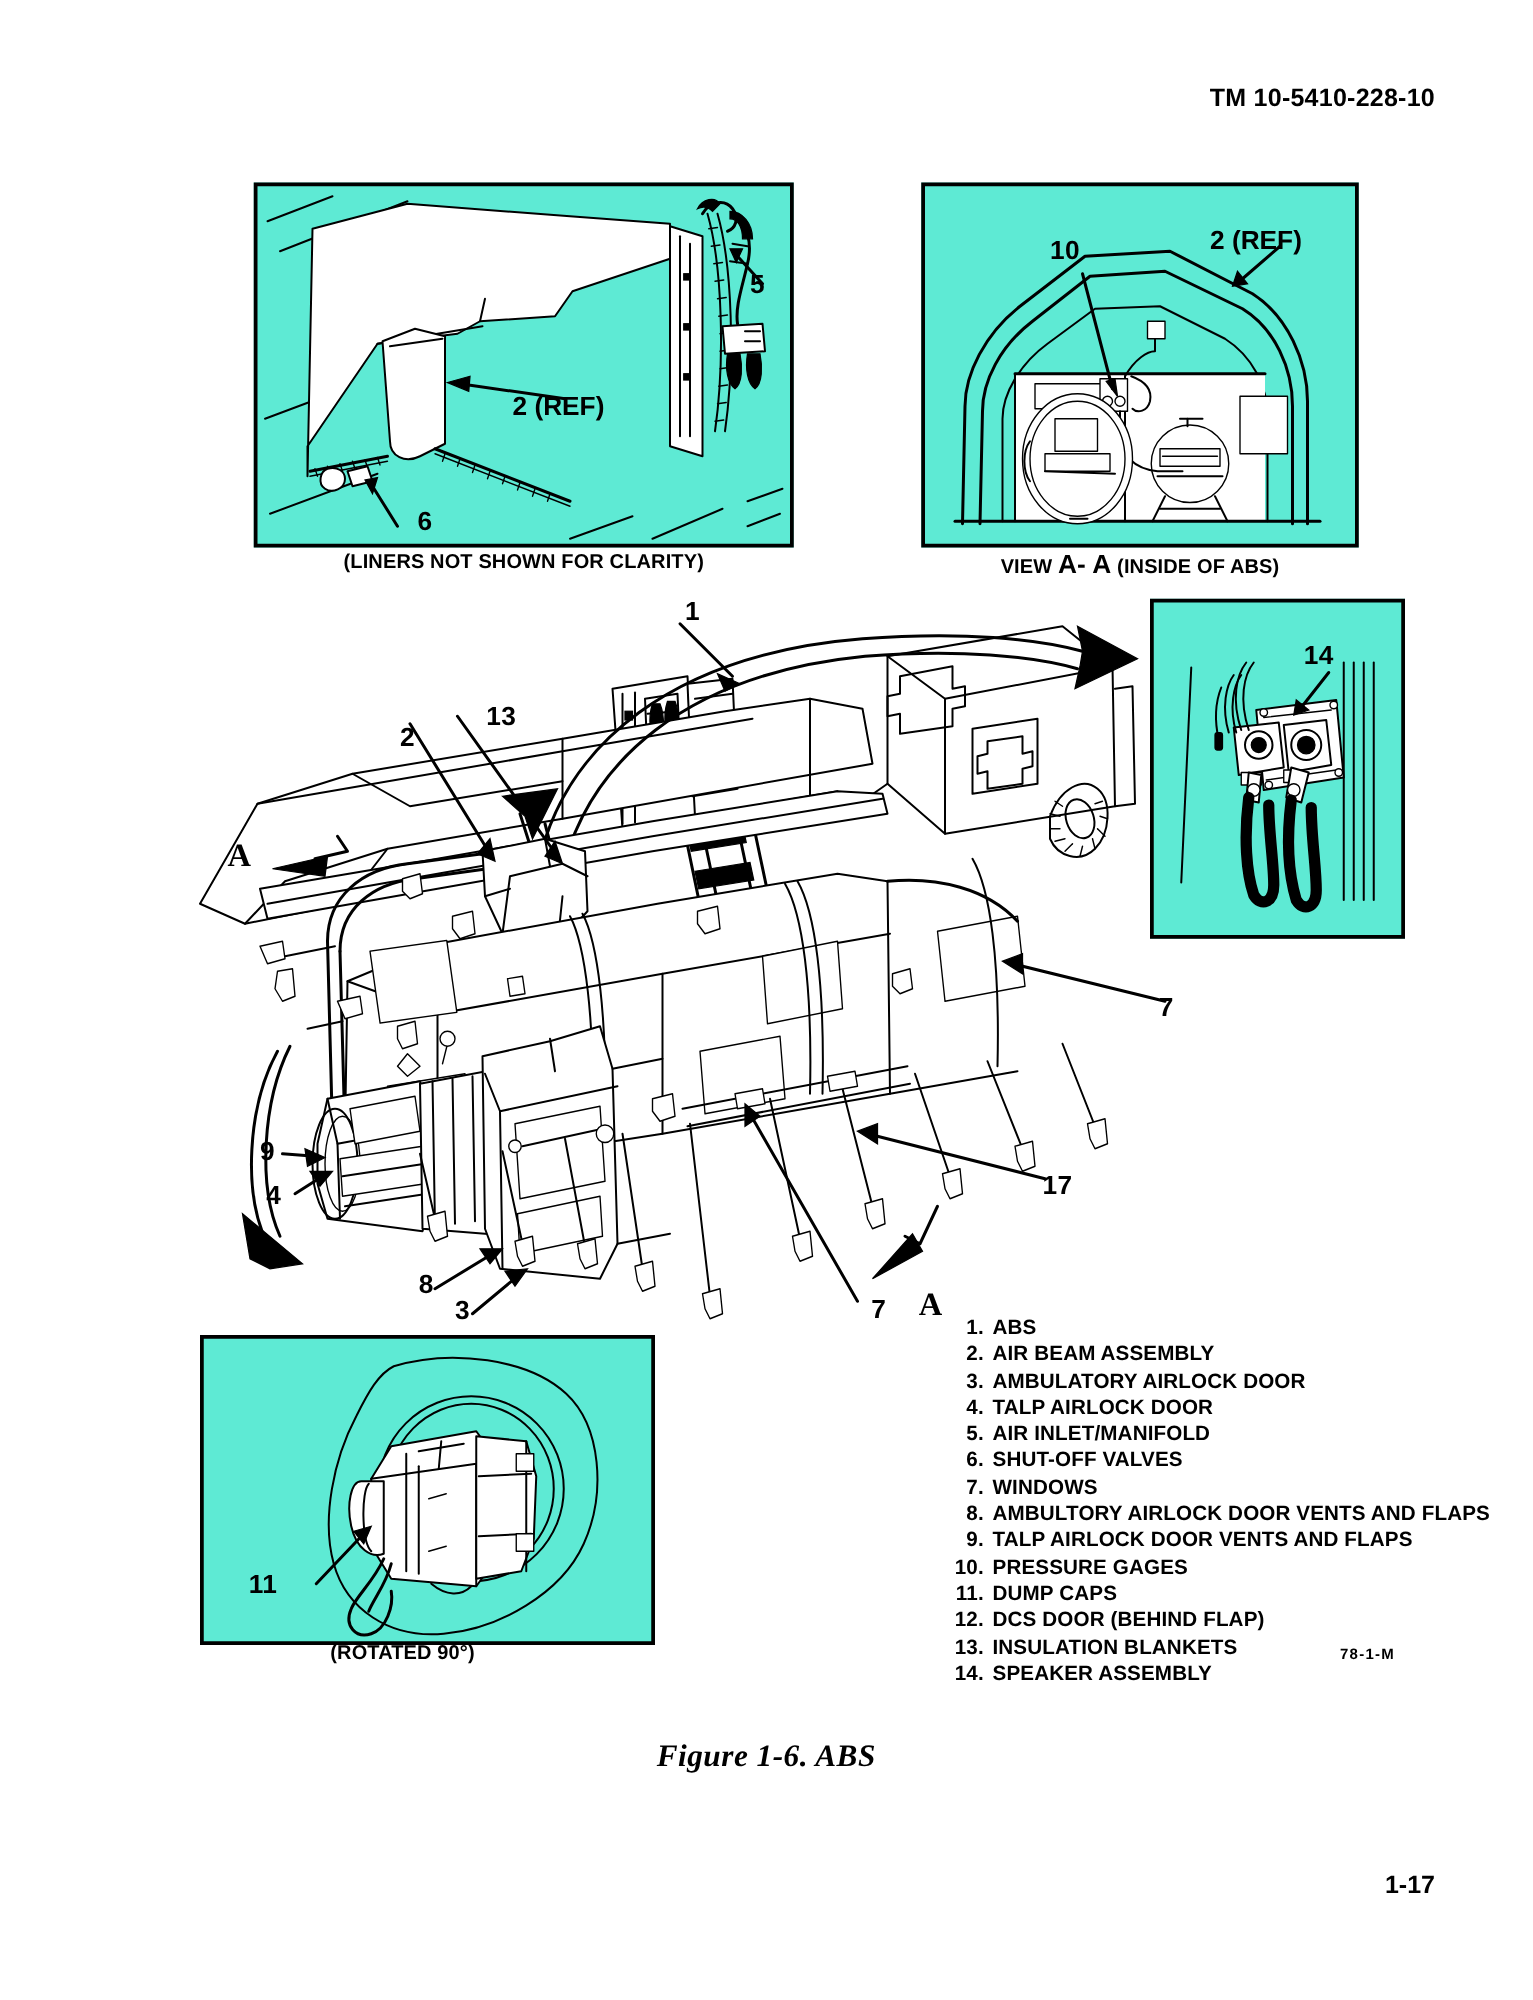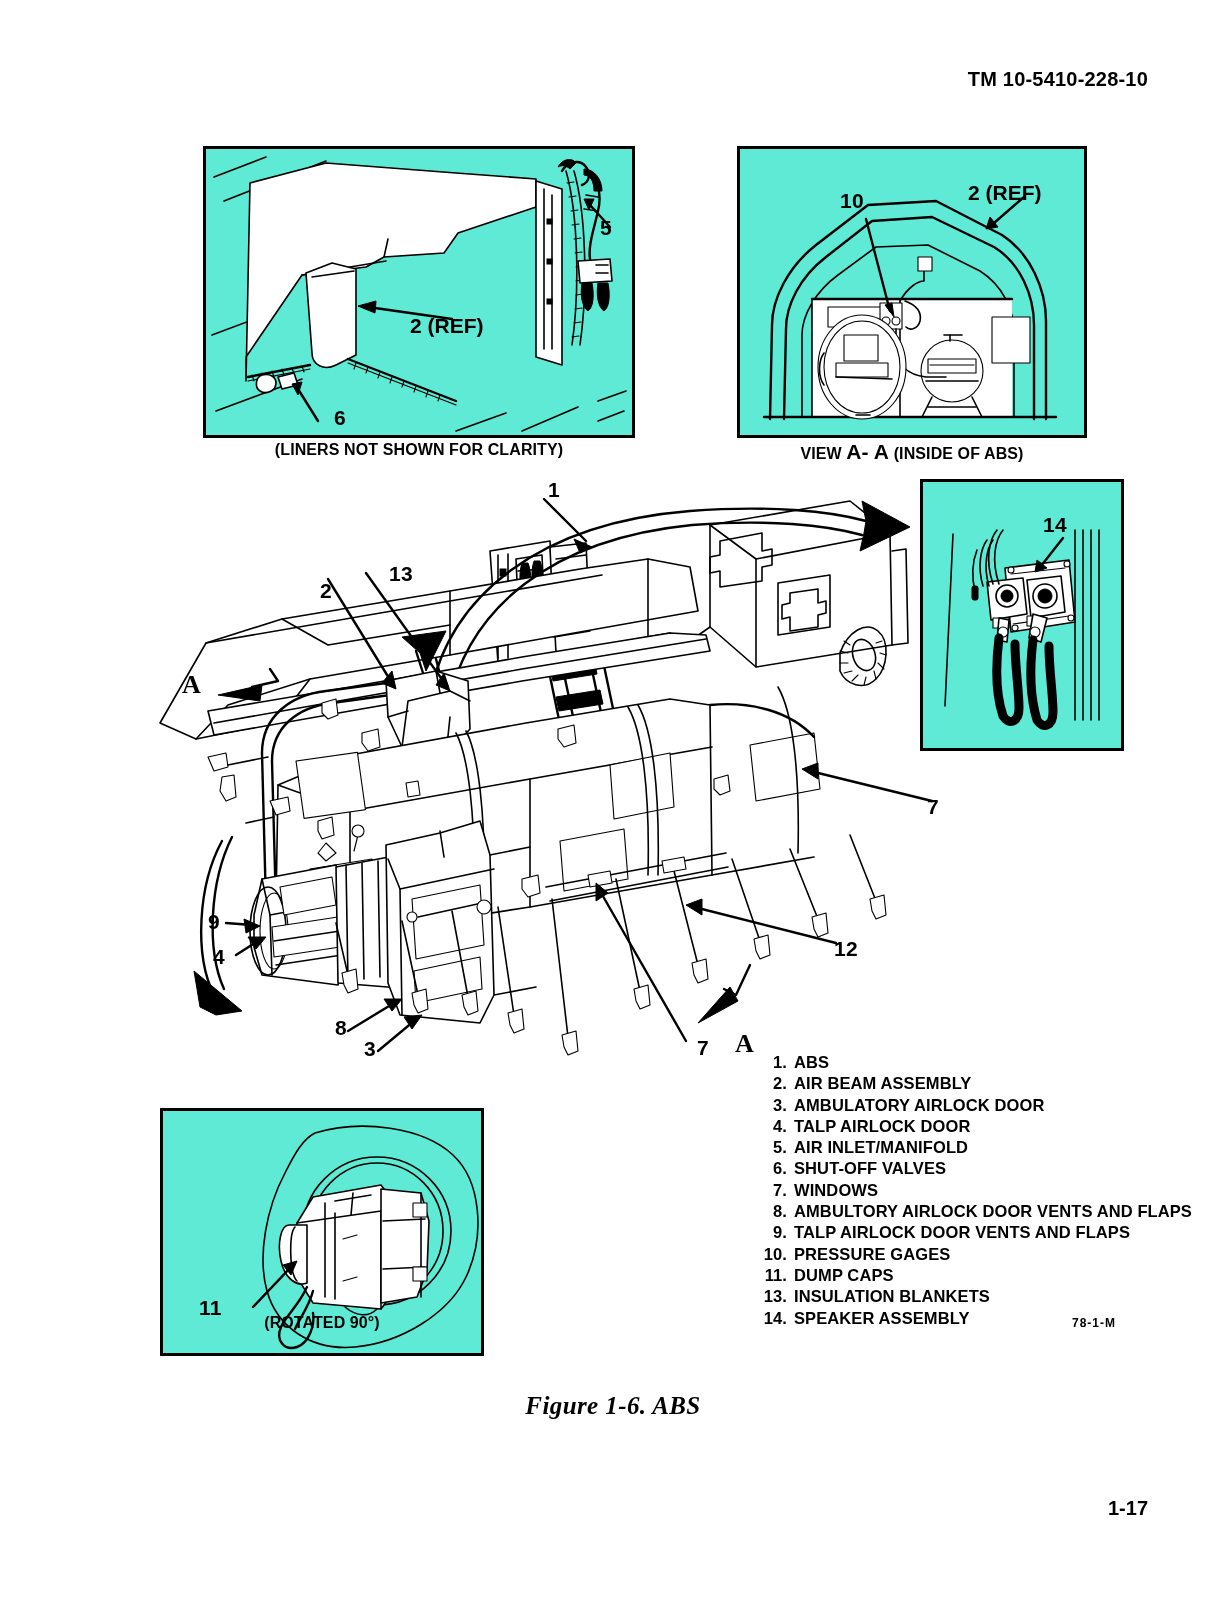--- a/index.html
+++ b/index.html
@@ -279,21 +279,21 @@
 
       <path d="M76 156 C72 188 74 216 80 234 C86 244 96 240 96 226 C96 208 92 184 92 162" fill="none" stroke="#000" stroke-width="9" stroke-linecap="round"></path>
       <path d="M110 158 C106 190 108 218 114 238 C120 248 130 244 130 230 C130 212 126 188 126 164" fill="none" stroke="#000" stroke-width="9" stroke-linecap="round"></path>
 
       <path class="ln2" d="M140 56 L118 84"></path>
       <path class="fill" d="M114 78 L112 90 L124 86 Z"></path>
     </svg>
     <span class="co" style="left:120px;top:32px;">14</span>
   </div>
 
-  <div class="inset" style="left:160px;top:1108px;width:324px;height:248px;padding-left:22px;">
+  <div class="inset" style="left:160px;top:1068px;width:364px;height:248px;padding-left:22px;">
     <svg width="318" height="242" viewBox="0 0 318 242">
 
       <path class="ln" d="M130 22 C176 8 238 16 268 44 C296 70 300 124 282 164 C264 204 214 232 170 236 C126 240 92 216 82 180 C72 144 82 96 100 62 C110 42 118 28 130 22 Z"></path>
 
       <ellipse class="ln" cx="192" cy="120" rx="74" ry="74"></ellipse>
       <ellipse class="ln" cx="192" cy="120" rx="66" ry="68"></ellipse>
 
       <path class="wht" d="M112 112 L128 86 L196 74 L212 96 L212 176 L196 198 L128 192 L112 166 Z"></path>
       <path class="ln" d="M112 112 L196 100 L212 96"></path>
       <path class="ln" d="M196 100 L196 198"></path>
@@ -556,21 +556,21 @@
     <path class="fill" d="M272 560 L254 562 L262 574 Z"></path>
 
     <path class="ln2" d="M600 510 L586 540 L574 534"></path>
     <path class="fill" d="M548 568 L580 532 L588 546 Z"></path>
   </svg>
 
   <span class="co" style="left:548px;top:479px;">1</span>
   <span class="co" style="left:369px;top:563px;margin-left:20px;">13</span>
   <span class="co" style="left:320px;top:580px;">2</span>
   <span class="co" style="left:927px;top:796px;">7</span>
-  <span class="co" style="left:834px;top:938px;">12</span>
+  <span class="co" style="left:834px;top:938px;">17</span>
   <span class="co" style="left:208px;top:911px;">9</span>
   <span class="co" style="left:213px;top:946px;">4</span>
   <span class="co" style="left:335px;top:1017px;">8</span>
   <span class="co" style="left:364px;top:1038px;">3</span>
   <span class="co" style="left:697px;top:1037px;">7</span>
 
   <span class="sec-letter" style="left:182px;top:670px;">A</span>
   <span class="sec-letter" style="left:735px;top:1029px;">A</span>
 
   <div class="legend">
@@ -612,20 +612,24 @@
       </div>
     <div class="row">
         <span class="n">10.</span>
         <span class="t">PRESSURE GAGES</span>
       </div>
     <div class="row">
         <span class="n">11.</span>
         <span class="t">DUMP CAPS</span>
       </div>
     <div class="row">
+        <span class="n">12.</span>
+        <span class="t">DCS DOOR (BEHIND FLAP)</span>
+      </div>
+    <div class="row">
         <span class="n">13.</span>
         <span class="t">INSULATION BLANKETS</span>
       </div>
     <div class="row">
         <span class="n">14.</span>
         <span class="t">SPEAKER ASSEMBLY</span>
       </div>
   </div>
 
   <div class="dwg-code">78-1-M</div>

